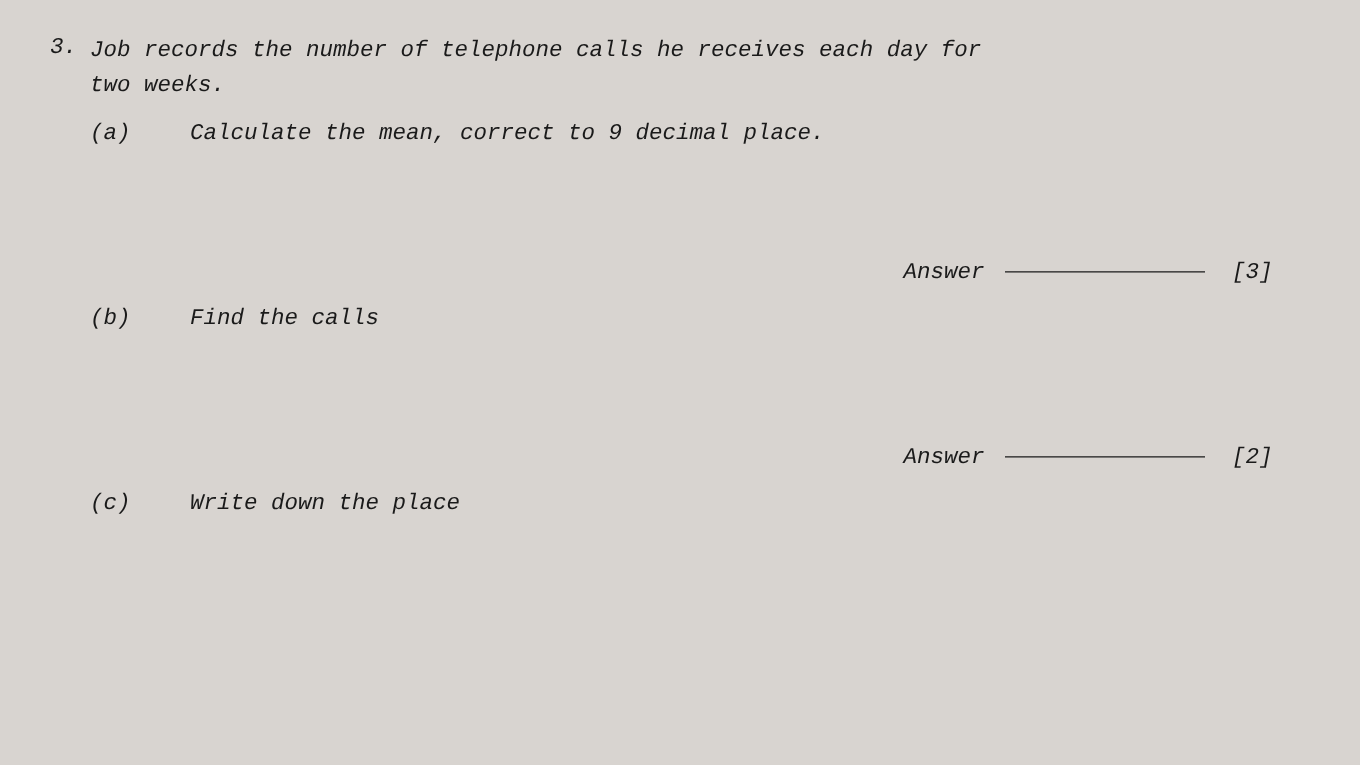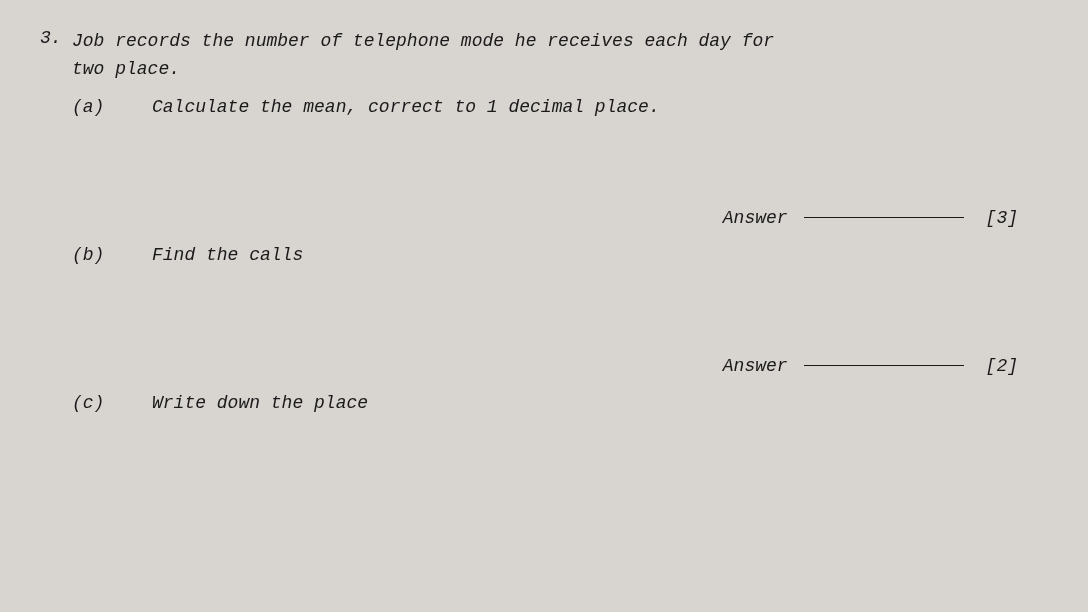--- a/index.html
+++ b/index.html
@@ -116,27 +116,27 @@
   </style>
 </head>
 <body>
 
 <div class="page">
   <div class="question-block">
 
     <div class="top-line">
       <span class="q-num">3.</span>
       <div class="q-content">
-        <div class="line">Job records the number of telephone mode he receives each day for</div>
-        <div class="line">two place.</div>
+        <div class="line">Job records the number of telephone calls he receives each day for</div>
+        <div class="line">two weeks.</div>
 
         <div class="section-a">
           <div class="part">
             <span class="part-label">(a)</span>
-            <span class="part-text">Calculate the mean, correct to 1 decimal place.</span>
+            <span class="part-text">Calculate the mean, correct to 9 decimal place.</span>
           </div>
           <div class="spacer-a"></div>
           <div class="answer-row">
             <span class="answer-label">Answer</span>
               <span class="answer-line"></span>
             <span class="marks">[3]</span>
           </div>
         </div>
 
         <div class="section-b">

